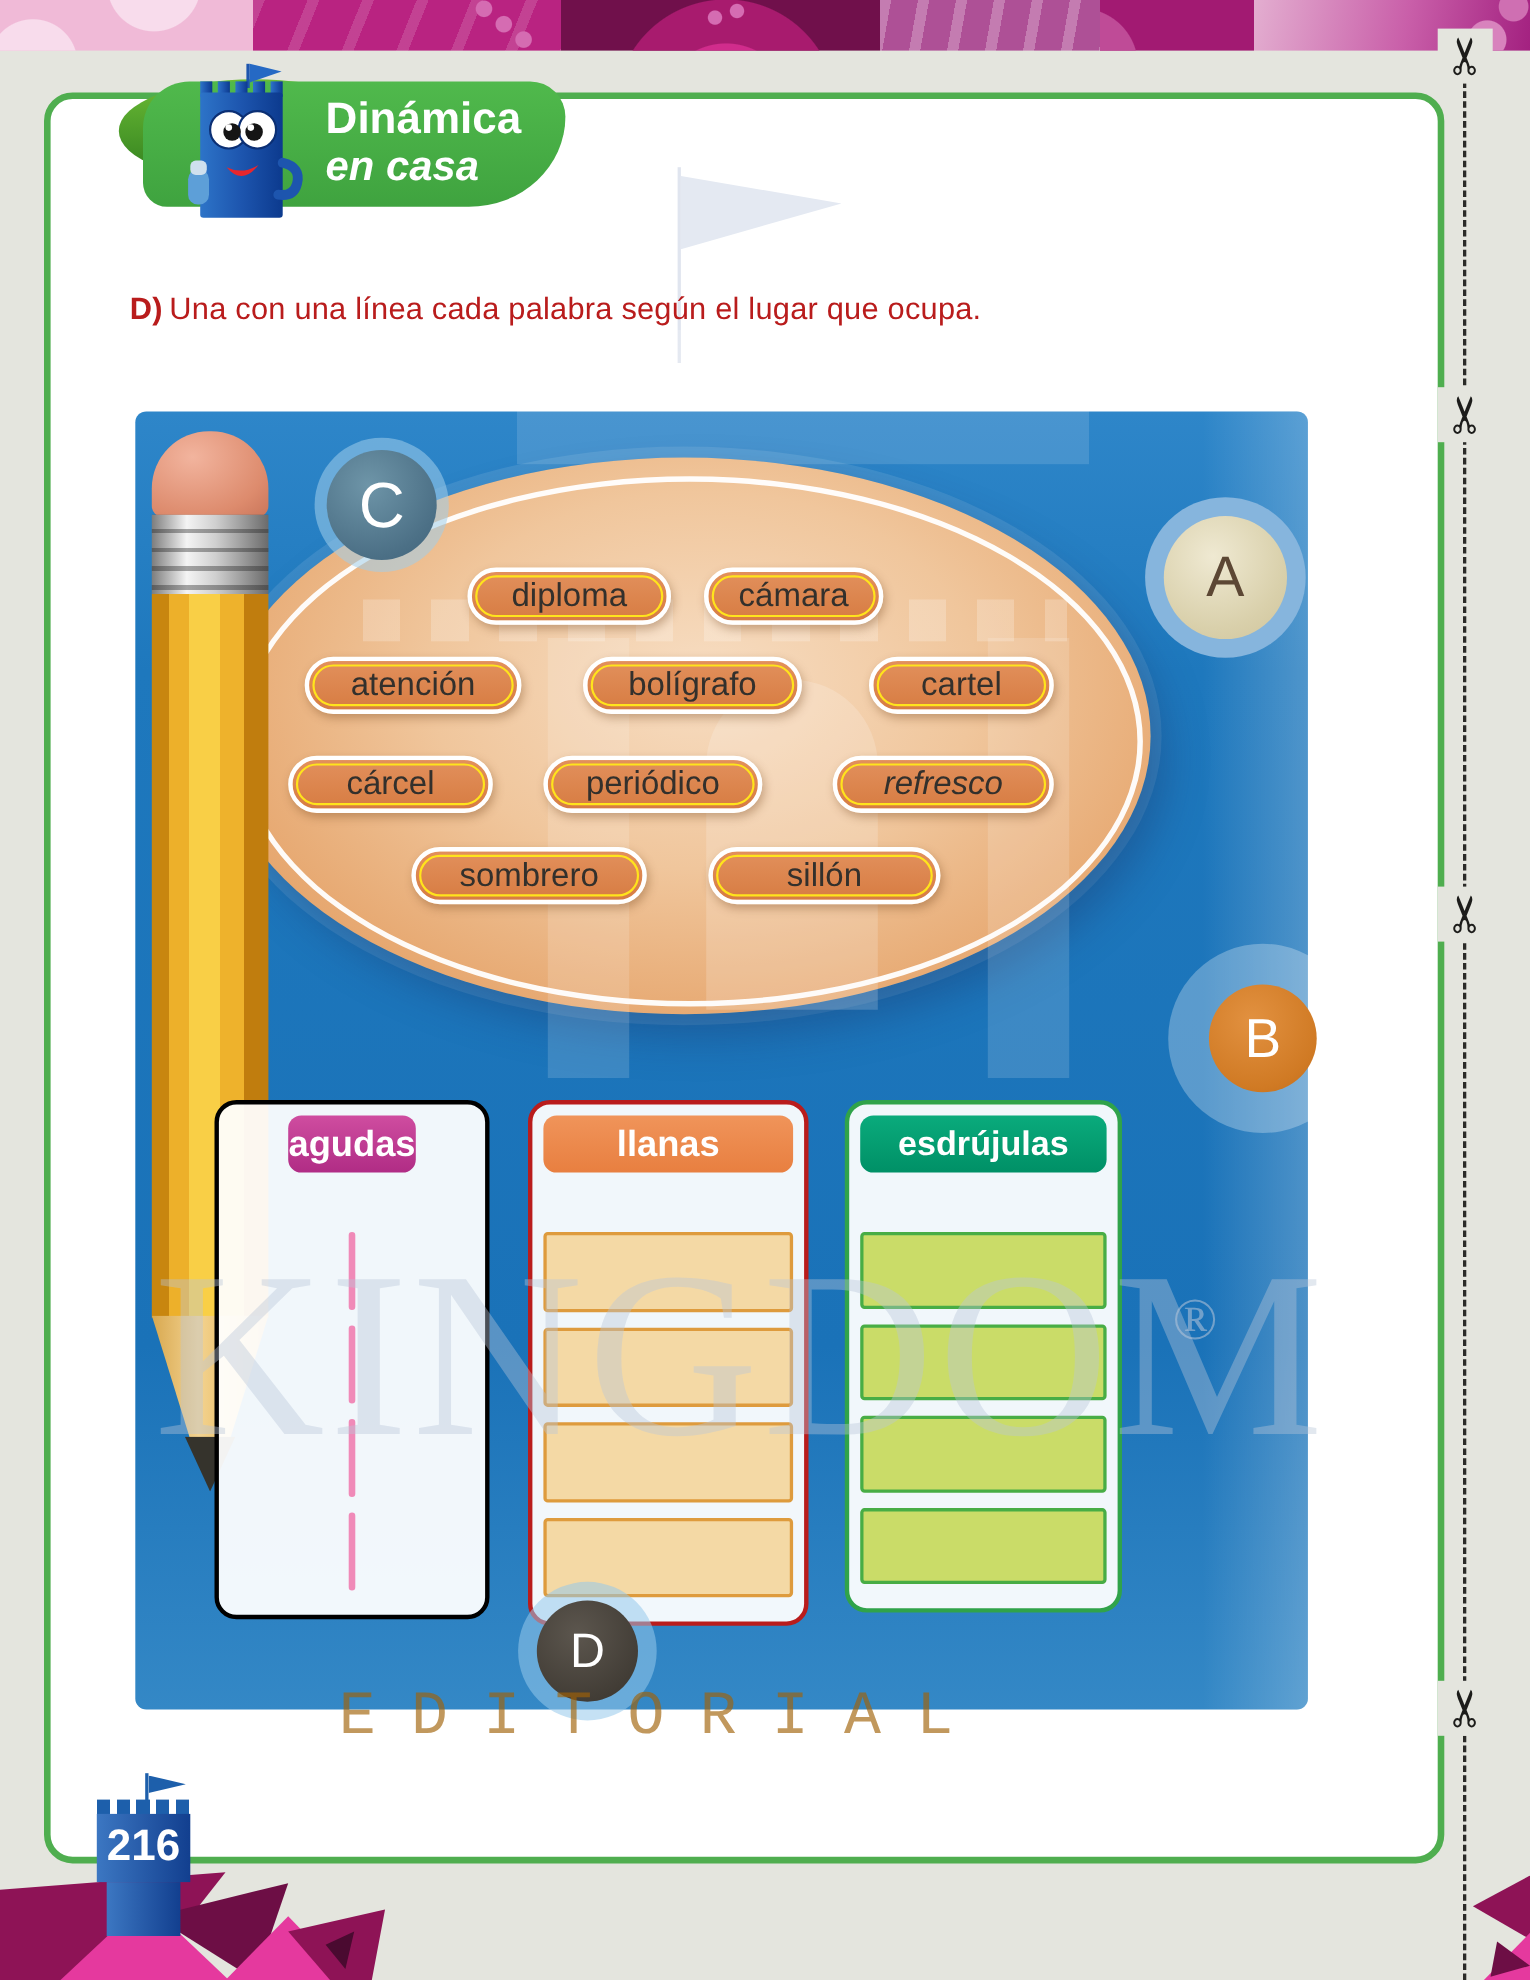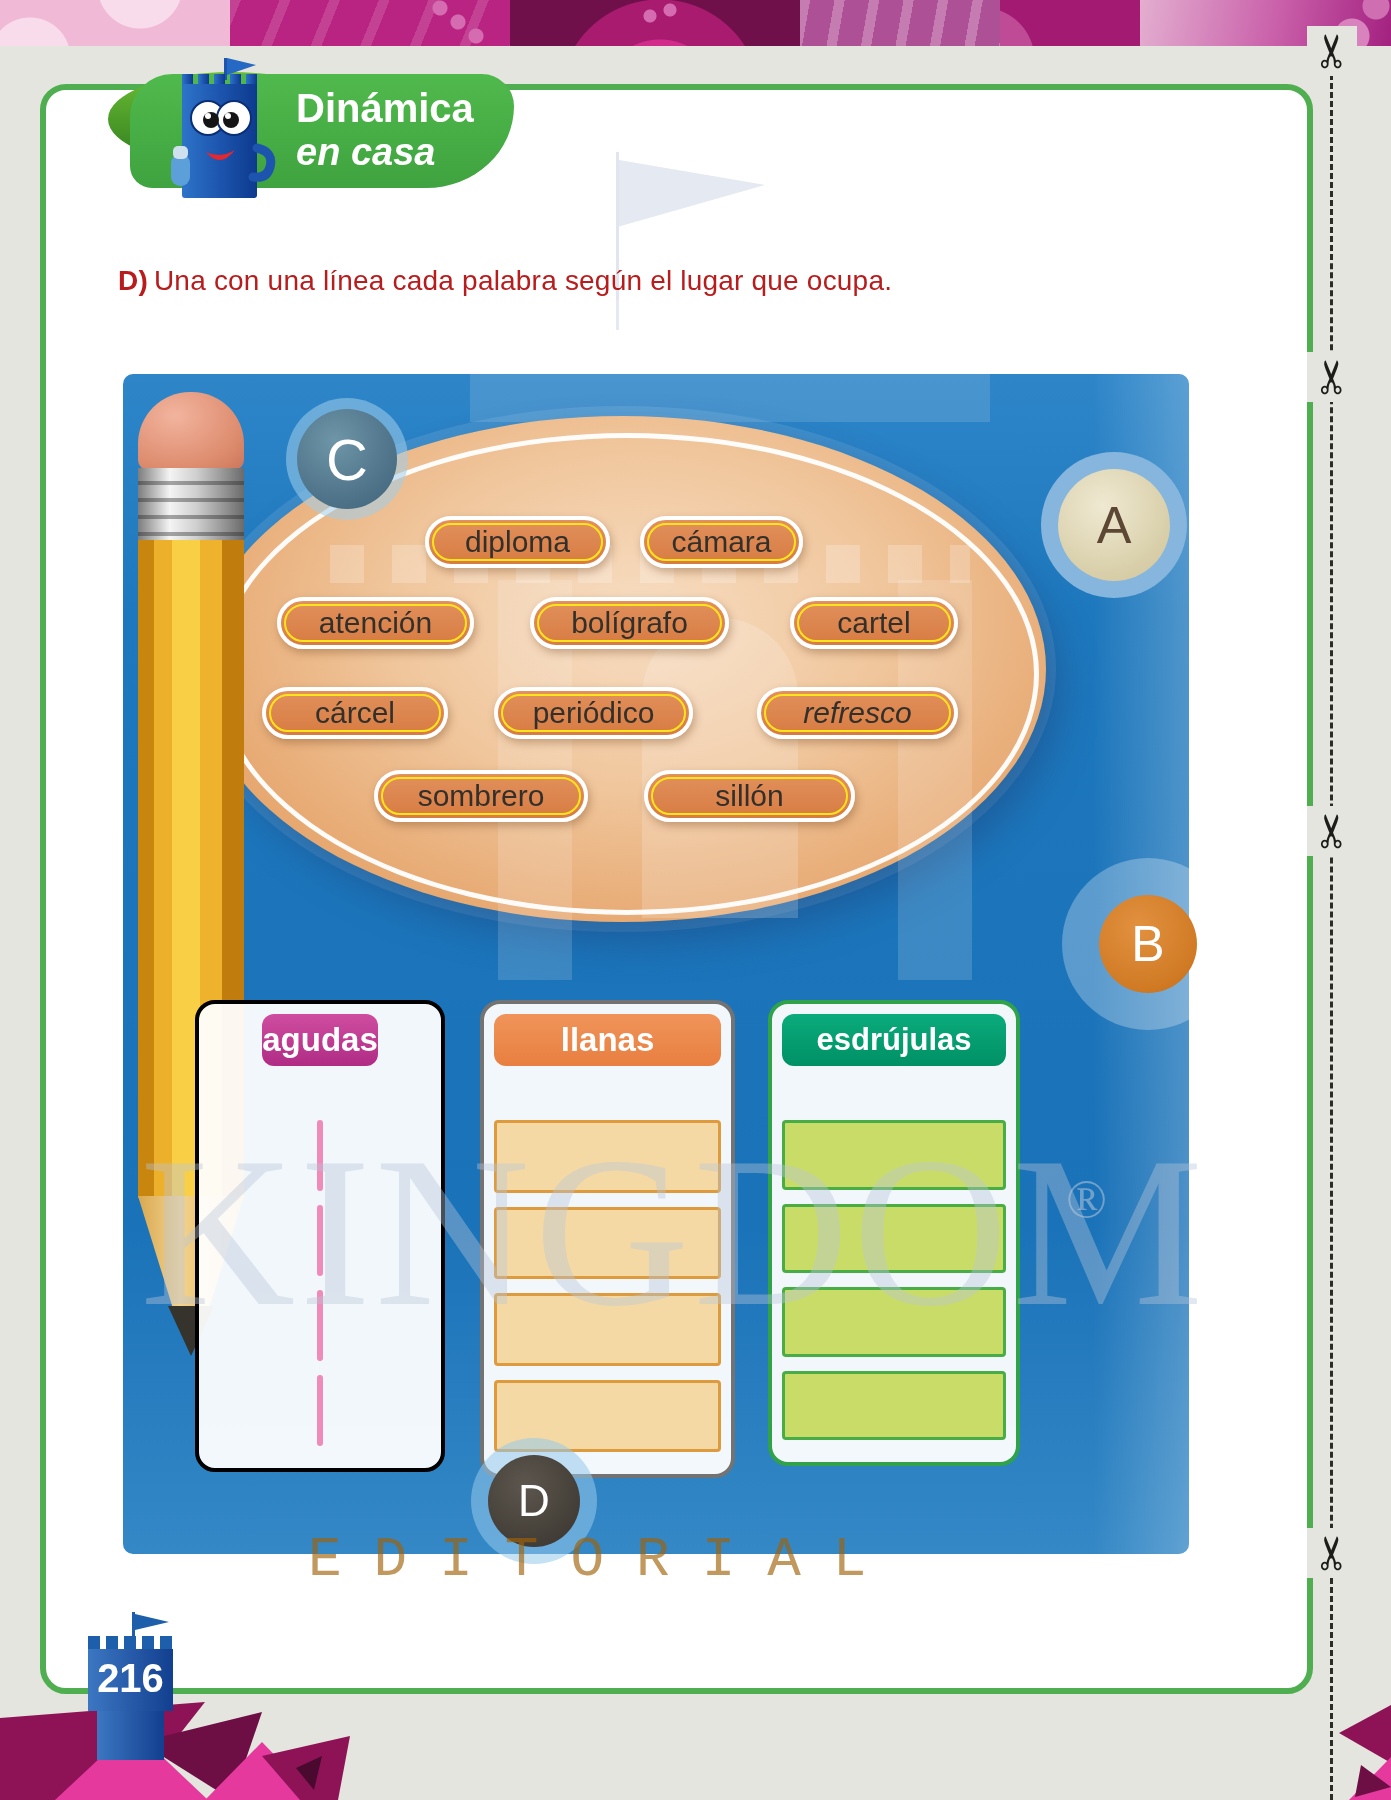--- a/index.html
+++ b/index.html
@@ -126,21 +126,21 @@
   .badge-b{left:1099px;top:895px;width:98px;height:98px;z-index:5;font-size:50px;
          background:radial-gradient(circle at 40% 33%,#e29140,#d07a24 70%,#c06c1b);}
   .halo-d{left:471px;top:1438px;width:126px;height:126px;background:rgba(150,200,235,.55);z-index:7;}
   .badge-d{left:488px;top:1455px;width:92px;height:92px;z-index:7;font-size:44px;
          background:radial-gradient(circle at 40% 33%,#5c564e,#413c35 75%);}
 
   
   .card{position:absolute;top:1000px;background:rgba(255,255,255,.94);border-radius:20px;
          padding:10px 10px 22px;display:flex;flex-direction:column;z-index:6;}
   .card-agudas{left:195px;width:222px;height:432px;border:4px solid #000000;align-items:center;}
-  .card-llanas{left:480px;width:227px;height:438px;border:4px solid #737373;}
+  .card-llanas{left:480px;width:227px;height:438px;border:4px solid #b91c1c;}
   .card-esdrujulas{left:768px;width:224px;height:426px;border:4px solid #30a34a;}
   .card-header{height:52px;border-radius:12px;display:flex;align-items:center;justify-content:center;
          color:#fff;font-weight:bold;font-size:33px;flex:none;}
   .header-agudas{background:linear-gradient(180deg,#cf4da0,#b02c85);}
   .header-llanas{background:linear-gradient(180deg,#f0945a,#e87f40);}
   .header-esdrujulas{background:linear-gradient(180deg,#0aab7c,#009066);font-size:31px;}
   .card-rows{margin-top:54px;display:flex;flex-direction:column;gap:14px;flex:1;}
   .row{flex:1;border-radius:4px;}
   .row-agudas{background:#f9d6e7;border:3px solid #f08ab8;}
   .row-llanas{background:#f4d9a5;border:3px solid #de9b3d;}

